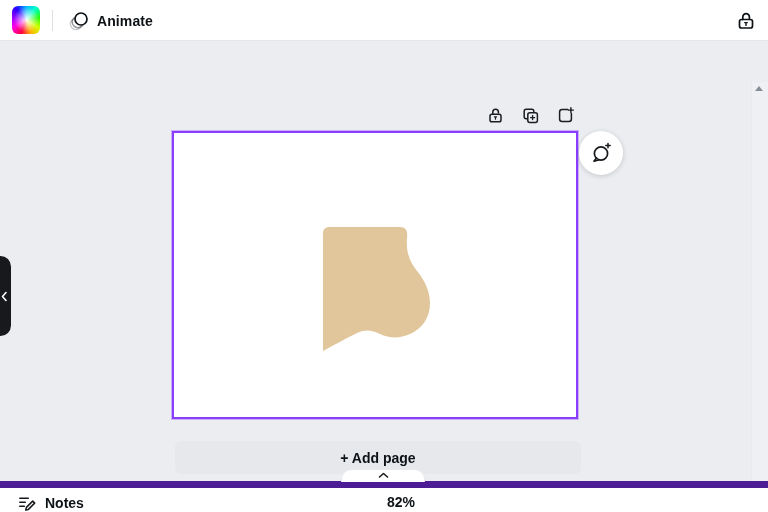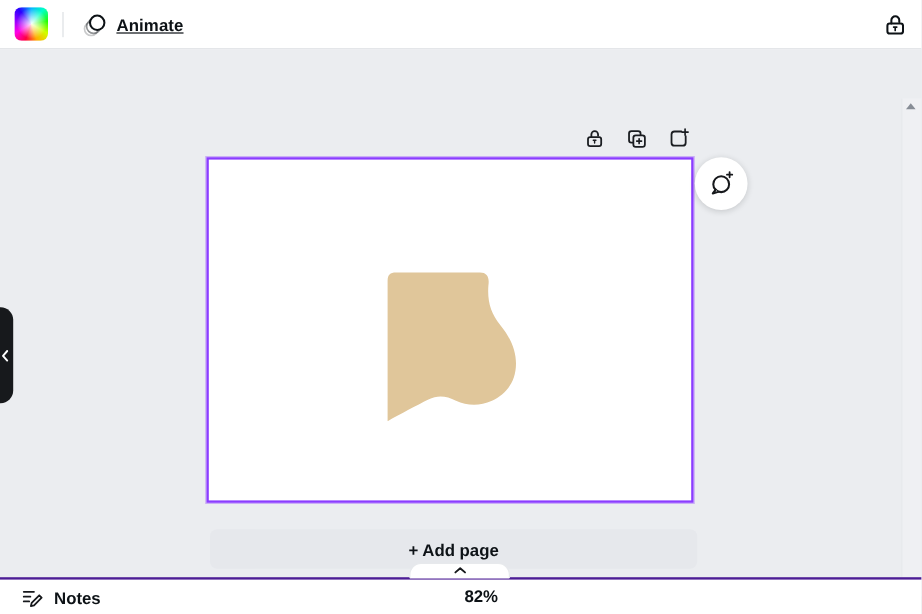--- a/index.html
+++ b/index.html
@@ -21,21 +21,21 @@
     background:
       radial-gradient(circle at 52% 48%, rgba(255,255,255,0.95) 0%, rgba(255,255,255,0.0) 62%),
       conic-gradient(from 200deg at 50% 50%, #ff0040, #ff00e6, #9900ff, #2a00ff, #00b3ff, #00ffc8, #22ff00, #d0ff00, #ffae00, #ff0040);
   }
   .tb-divider { position: absolute; left: 52px; top: 10px; width: 1px; height: 21px; background: #dcdfe3; }
   .animate-btn {
     position: absolute; left: 60px; top: 5px; height: 31px;
     display: flex; align-items: center; gap: 7px; padding: 0 8px;
     border-radius: 6px; cursor: pointer; background: transparent;
   }
-  .animate-btn .label { font-size: 14px; font-weight: 600; letter-spacing: .1px; text-decoration: underline; }
+  .animate-btn .label { font-size: 14px; font-weight: 600; letter-spacing: .1px; }
   .top-lock { position: absolute; right: 11px; top: 10px; width: 22px; height: 22px; cursor: pointer; }
 
   .workspace { position: absolute; left: 0; top: 41px; width: 668px; height: 471px; }
 
   .page-controls { position: absolute; left: 486px; top: 65px; display: flex; gap: 16px; }
   .page-controls .pc-btn { width: 19px; height: 19px; cursor: pointer; }
 
   .canvas-page {
     position: absolute; left: 172px; top: 90px; width: 406px; height: 288px;
     background: #ffffff; border: 2px solid #8b3dff;
@@ -78,21 +78,21 @@
 
   .bottom-tab {
     position: absolute; left: 341px; top: 469px; width: 84px; height: 13px;
     background: #ffffff; border: 1px solid #e7e9ec; border-bottom: none;
     border-radius: 10px 10px 0 0; z-index: 6; cursor: pointer;
     display: flex; align-items: flex-start; justify-content: center; padding-top: 2px;
   }
 
   .bottombar {
     position: absolute; left: 0; top: 481px; width: 768px; height: 31px;
-    background: #ffffff; border-top: 2px solid #4c1d95; z-index: 5;
+    background: #ffffff; border-top: 7px solid #4c1d95; z-index: 5;
   }
   .notes-btn {
     position: absolute; left: 10px; top: 2px; height: 26px; padding: 0 7px;
     display: flex; align-items: center; gap: 8px; cursor: pointer; border-radius: 6px;
   }
   .notes-btn .label { font-size: 14px; font-weight: 600; }
   .zoom-value { position: absolute; left: 378px; top: 6px; width: 46px; text-align: center; font-size: 14px; font-weight: 600; }
   .slider { position: absolute; left: 445px; top: 487px; width: 181px; height: 18px; cursor: pointer; }
   .slider .track  { position: absolute; left: 0; top: 8px; width: 181px; height: 3px; border-radius: 2px; background: #d9dbdf; }
   .slider .fill   { position: absolute; left: 0; top: 8px; width: 29px;  height: 3px; border-radius: 2px; background: #8e939b; }

